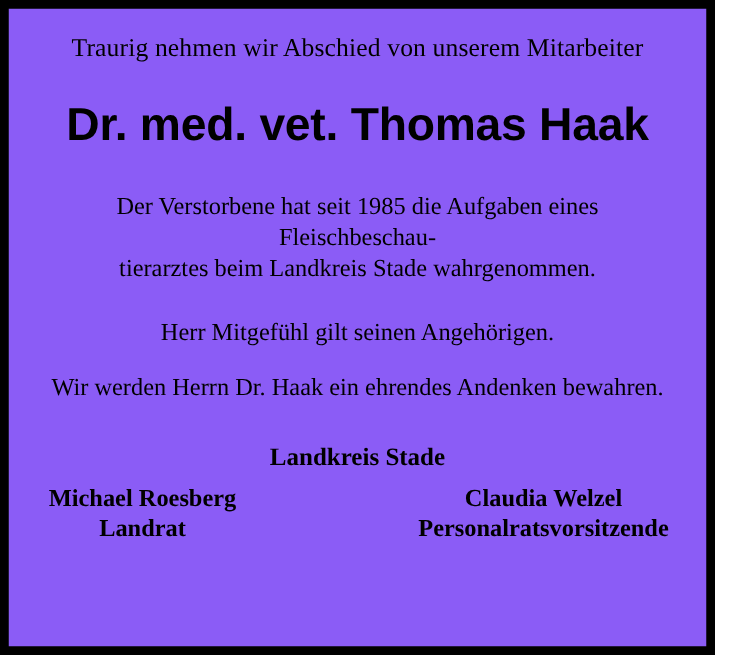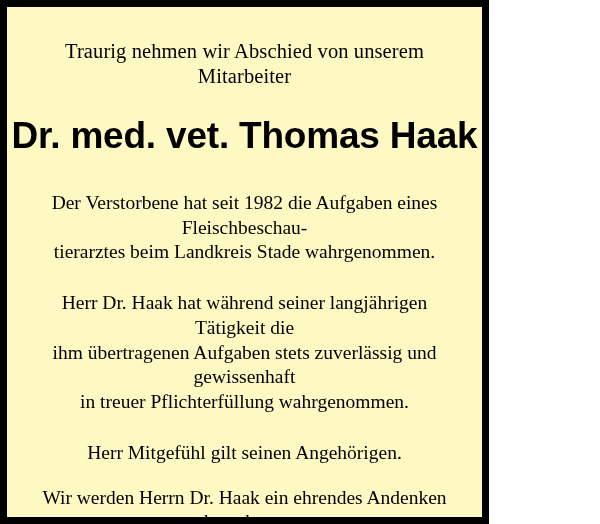--- a/index.html
+++ b/index.html
@@ -9,25 +9,25 @@
   }
   body {
     width: 600px;
     height: 524px;
     font-family: "Liberation Serif", serif;
     color: #000000;
     overflow: hidden;
   }
   .notice {
     box-sizing: border-box;
-    width: 489px;
+    width: 572px;
     height: 524px;
-    background: #fef9c3;
+    background: #8b5cf6;
     border: 7px solid #000000;
-    padding: 24px 22px 16px 22px;
+    padding: 12px 22px 16px 22px;
     display: flex;
     flex-direction: column;
     align-items: center;
   }
   .intro {
     font-size: 20.5px;
     line-height: 1.2;
     text-align: center;
     margin-top: 8px;
     letter-spacing: 0.1px;
@@ -84,25 +84,35 @@
 </style>
 </head>
 <body>
 
 <div class="notice">
 
   <div class="intro">Traurig nehmen wir Abschied von unserem Mitarbeiter</div>
 
   <div class="name">Dr. med. vet. Thomas Haak</div>
 
-  <div class="para p1" style="white-space: pre-line;">Der Verstorbene hat seit 1982 die Aufgaben eines Fleischbeschau-
+  <div class="para p1" style="white-space: pre-line;">Der Verstorbene hat seit 1985 die Aufgaben eines Fleischbeschau-
 tierarztes beim Landkreis Stade wahrgenommen.</div>
 
-  <div class="para p2" style="white-space: pre-line;">Herr Dr. Haak hat während seiner langjährigen Tätigkeit die
-ihm übertragenen Aufgaben stets zuverlässig und gewissenhaft
-in treuer Pflichterfüllung wahrgenommen.</div>
 
   <div class="para p3" style="white-space: pre-line;">Herr Mitgefühl gilt seinen Angehörigen.</div>
 
   <div class="para p4" style="white-space: pre-line;">Wir werden Herrn Dr. Haak ein ehrendes Andenken bewahren.</div>
 
+  <div class="signature">
+    <div class="org">Landkreis Stade</div>
+    <div class="signers">
+      <div class="signer left">
+        <span>Michael Roesberg</span>
+        <span class="role">Landrat</span>
+      </div>
+      <div class="signer right">
+        <span>Claudia Welzel</span>
+        <span class="role">Personalratsvorsitzende</span>
+      </div>
+    </div>
+  </div>
 
 </div>
 
 </body></html>

